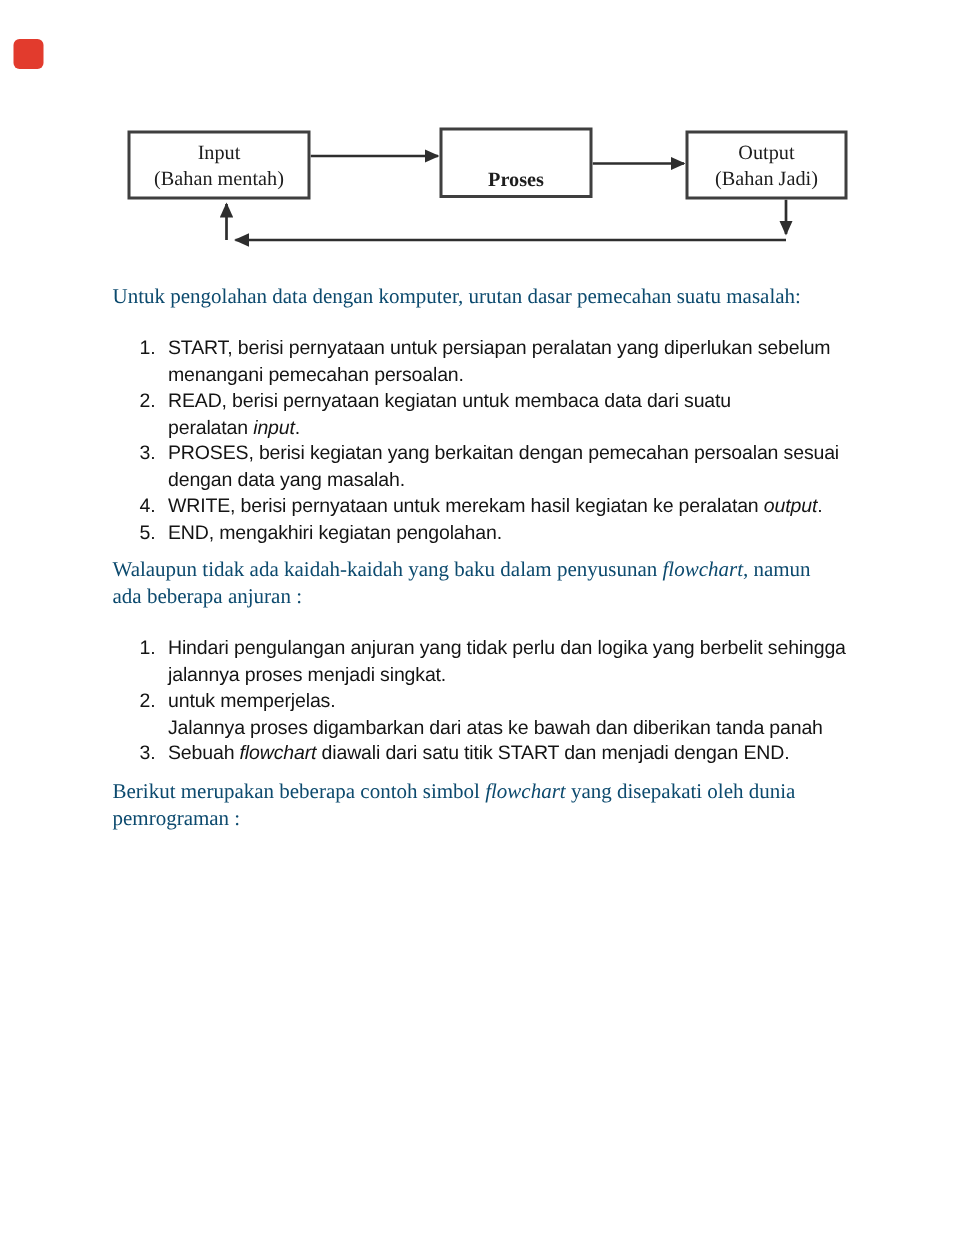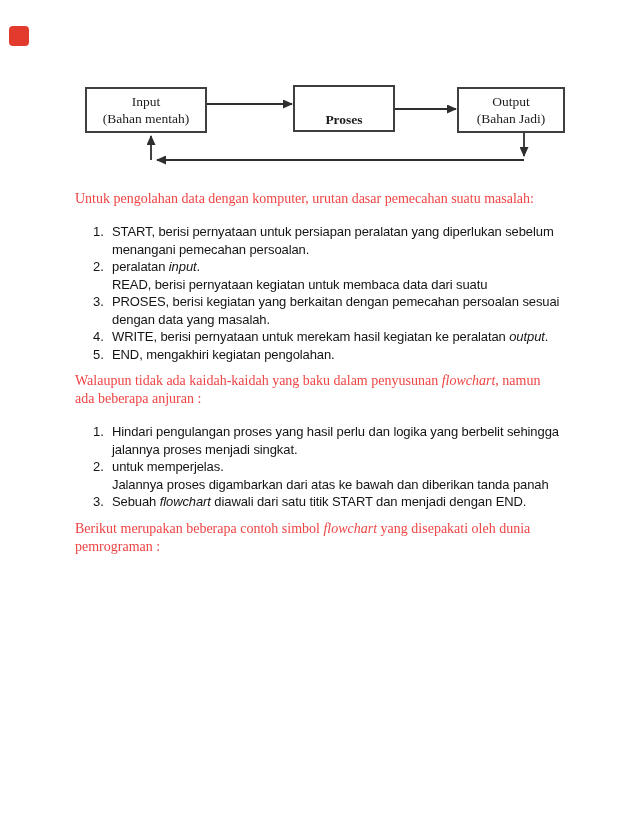--- a/index.html
+++ b/index.html
@@ -13,21 +13,21 @@
   .aline{stroke:var(--diagram_line,#2e2e2e);stroke-width:1.8;fill:none;}
   .fbox{position:absolute;border:2px solid #3f3f3f;background:#fff;
         display:flex;flex-direction:column;align-items:center;justify-content:center;
         font-family:"Liberation Serif",serif;font-size:13.5px;line-height:17px;
         color:#1d1d1d;text-align:center;box-sizing:border-box;}
   .fbox.single{justify-content:flex-start;padding-top:24px;}
   .fbox.bold{font-weight:700;}
   
   .doc-body{position:absolute;left:75px;top:190px;width:520px;}
   .para{font-family:"Liberation Serif",serif;font-size:14px;line-height:18px;
-        color:#ef4444;margin:0 0 15px 0;white-space:nowrap;}
+        color:#0c4a6e;margin:0 0 15px 0;white-space:nowrap;}
   .nlist{margin:0 0 9px 0;}
   .litem{position:relative;padding-left:37px;
         font-family:"Liberation Sans",sans-serif;font-size:13px;line-height:17.5px;
         letter-spacing:-0.1px;color:#141414;white-space:nowrap;}
   .num{position:absolute;left:18px;top:0;}
   .it{font-style:italic;}
   .pline,.sline{white-space:nowrap;}
 </style>
 </head>
 <body>
@@ -70,22 +70,22 @@
         <div class="pline"><span>Untuk pengolahan data dengan komputer, urutan dasar pemecahan suatu masalah:</span></div>
       </div>
       <div class="nlist">
         <div class="litem">
           <span class="num">1.</span>
           <div class="sline"><span>START, berisi pernyataan untuk persiapan peralatan yang diperlukan sebelum</span></div>
           <div class="sline"><span>menangani pemecahan persoalan.</span></div>
         </div>
         <div class="litem">
           <span class="num">2.</span>
+          <div class="sline"><span>READ, berisi pernyataan kegiatan untuk membaca data dari suatu</span></div>
           <div class="sline"><span>peralatan </span><span class="it">input</span><span>.</span></div>
-          <div class="sline"><span>READ, berisi pernyataan kegiatan untuk membaca data dari suatu</span></div>
         </div>
         <div class="litem">
           <span class="num">3.</span>
           <div class="sline"><span>PROSES, berisi kegiatan yang berkaitan dengan pemecahan persoalan sesuai</span></div>
           <div class="sline"><span>dengan data yang masalah.</span></div>
         </div>
         <div class="litem">
           <span class="num">4.</span>
           <div class="sline"><span>WRITE, berisi pernyataan untuk merekam hasil kegiatan ke peralatan </span><span class="it">output</span><span>.</span></div>
         </div>
@@ -94,21 +94,21 @@
           <div class="sline"><span>END, mengakhiri kegiatan pengolahan.</span></div>
         </div>
       </div>
       <div class="para">
         <div class="pline"><span>Walaupun tidak ada kaidah-kaidah yang baku dalam penyusunan </span><span class="it">flowchart</span><span>, namun</span></div>
         <div class="pline"><span>ada beberapa anjuran :</span></div>
       </div>
       <div class="nlist">
         <div class="litem">
           <span class="num">1.</span>
-          <div class="sline"><span>Hindari pengulangan proses yang hasil perlu dan logika yang berbelit sehingga</span></div>
+          <div class="sline"><span>Hindari pengulangan anjuran yang tidak perlu dan logika yang berbelit sehingga</span></div>
           <div class="sline"><span>jalannya proses menjadi singkat.</span></div>
         </div>
         <div class="litem">
           <span class="num">2.</span>
           <div class="sline"><span>untuk memperjelas.</span></div>
           <div class="sline"><span>Jalannya proses digambarkan dari atas ke bawah dan diberikan tanda panah</span></div>
         </div>
         <div class="litem">
           <span class="num">3.</span>
           <div class="sline"><span>Sebuah </span><span class="it">flowchart</span><span> diawali dari satu titik START dan menjadi dengan END.</span></div>

